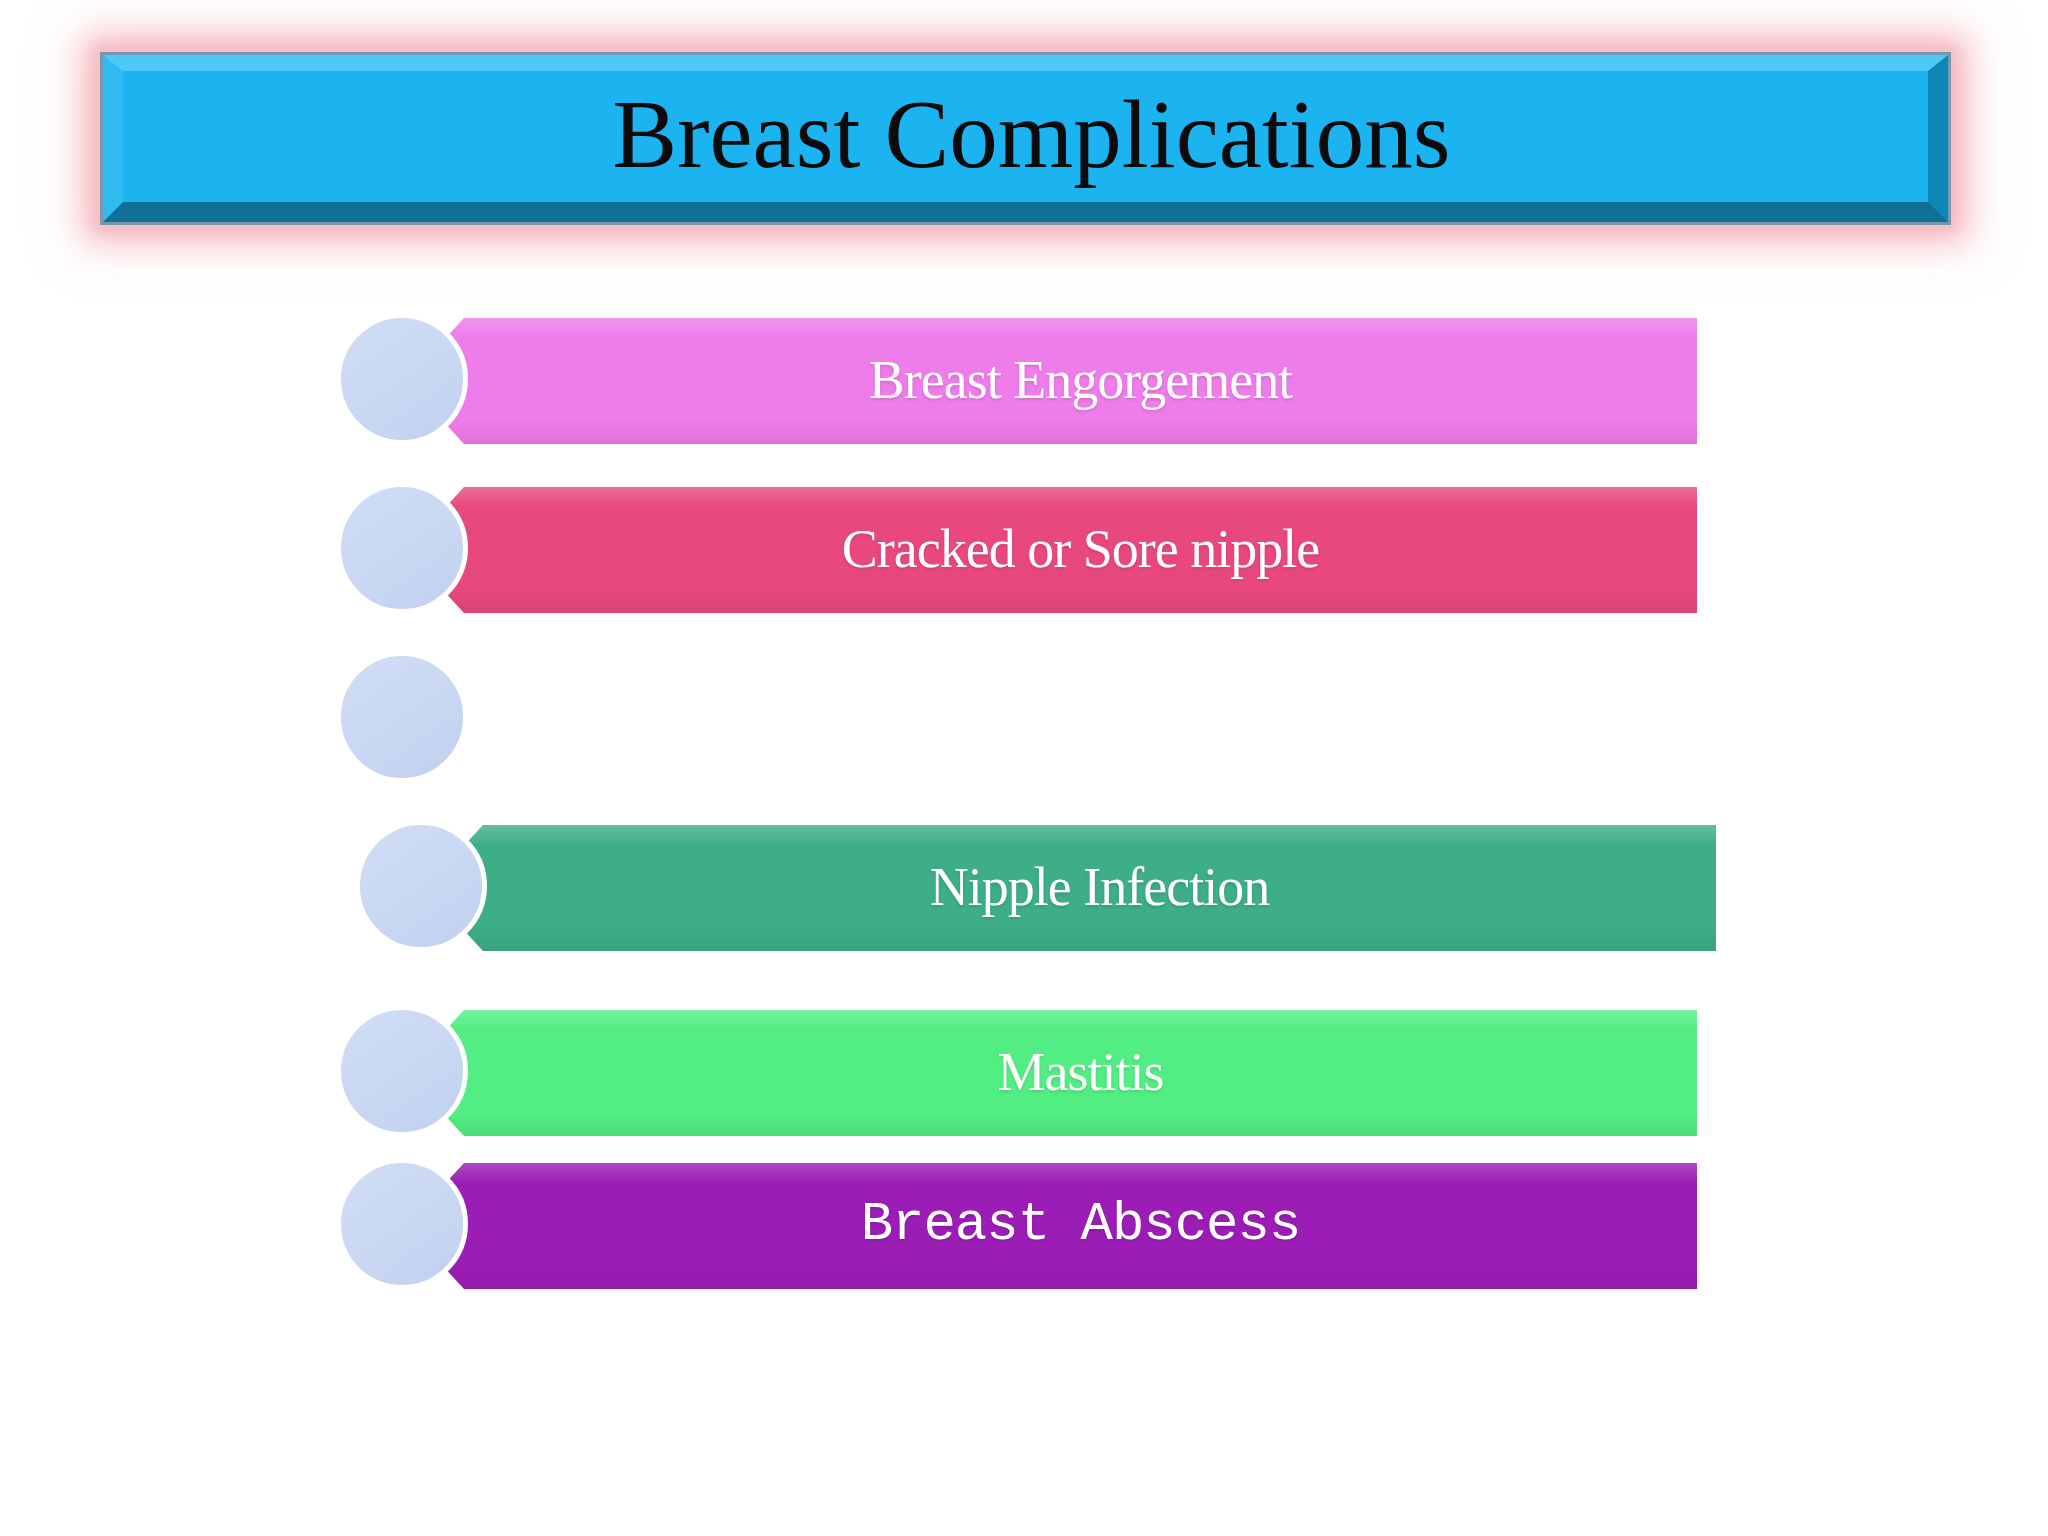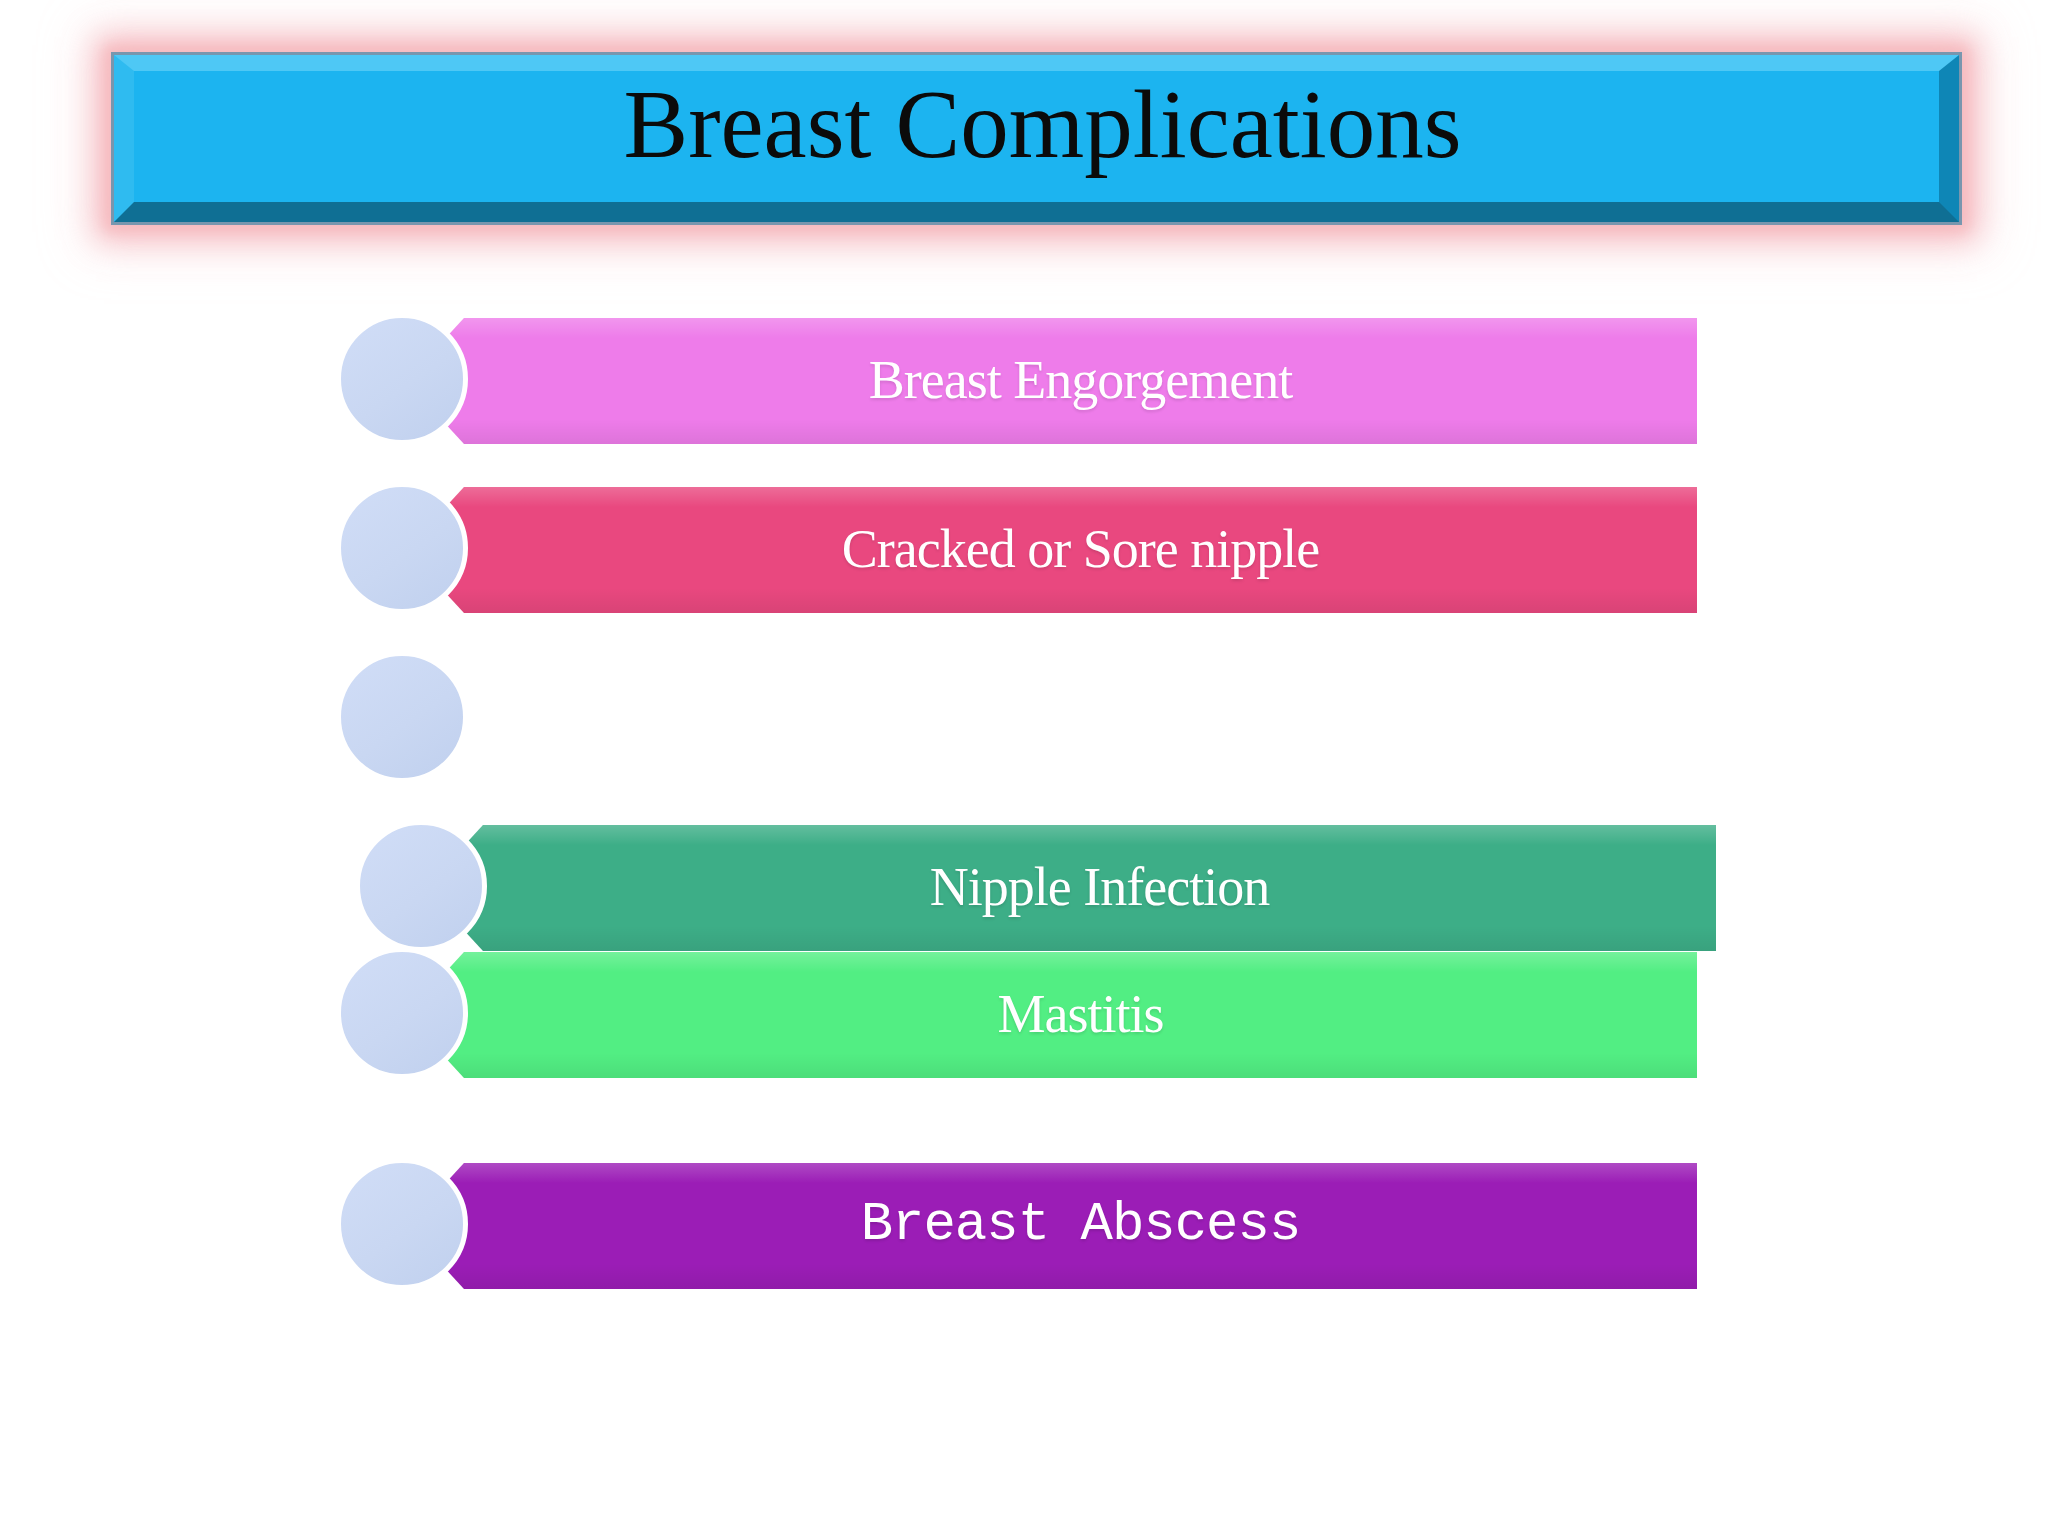--- a/index.html
+++ b/index.html
@@ -12,38 +12,39 @@
     width: 2048px;
     height: 1536px;
     background: #ffffff;
     overflow: hidden;
     font-family: "Liberation Serif", "DejaVu Serif", serif;
   }
 
   
   .title-box {
     position: absolute;
-    left: 114px;
+    left: 103px;
     top: 55px;
     width: 1845px;
     height: 167px;
     box-sizing: border-box;
     background: var(--title-fill, #1cb4f0);
     border-style: solid;
     border-width: 16px 20px 20px 20px;
     border-top-color: #4ec8f5;
     border-left-color: #2fbbf0;
     border-right-color: #0e86b6;
     border-bottom-color: #0f6f94;
     box-shadow:
       0 0 0 3px rgba(16, 118, 158, 0.55),
       0 0 12px 8px #f6bcc0,
       0 0 28px 18px rgba(242, 158, 166, 0.60),
       0 0 46px 26px rgba(246, 190, 196, 0.35);
     display: flex;
+    align-items: center;
     justify-content: center;
     padding-left: 12px;
   }
   .title-text {
     color: var(--title-text, #0b0b0b);
     font-size: 97px;
     font-weight: 400;
     letter-spacing: 0px;
     white-space: nowrap;
     transform: translateY(-2px);
@@ -121,21 +122,21 @@
   </div>
       <div class="row" style="top: 656px;">
     <div class="circle"></div>
   </div>
       <div class="row" style="top: 825px; margin-left: 19px;">
     <div class="banner" style="--c: #3dae87;">
       <span class="label">Nipple Infection</span>
     </div>
     <div class="circle"></div>
   </div>
-      <div class="row" style="top: 952px;">
+      <div class="row" style="top: 1010px;">
     <div class="banner" style="--c: #52ee83;">
       <span class="label">Mastitis</span>
     </div>
     <div class="circle"></div>
   </div>
       <div class="row" style="top: 1163px; font-family: Liberation Mono, monospace;">
     <div class="banner" style="--c: #9b1db6;">
       <span class="label">Breast Abscess</span>
     </div>
     <div class="circle"></div>

